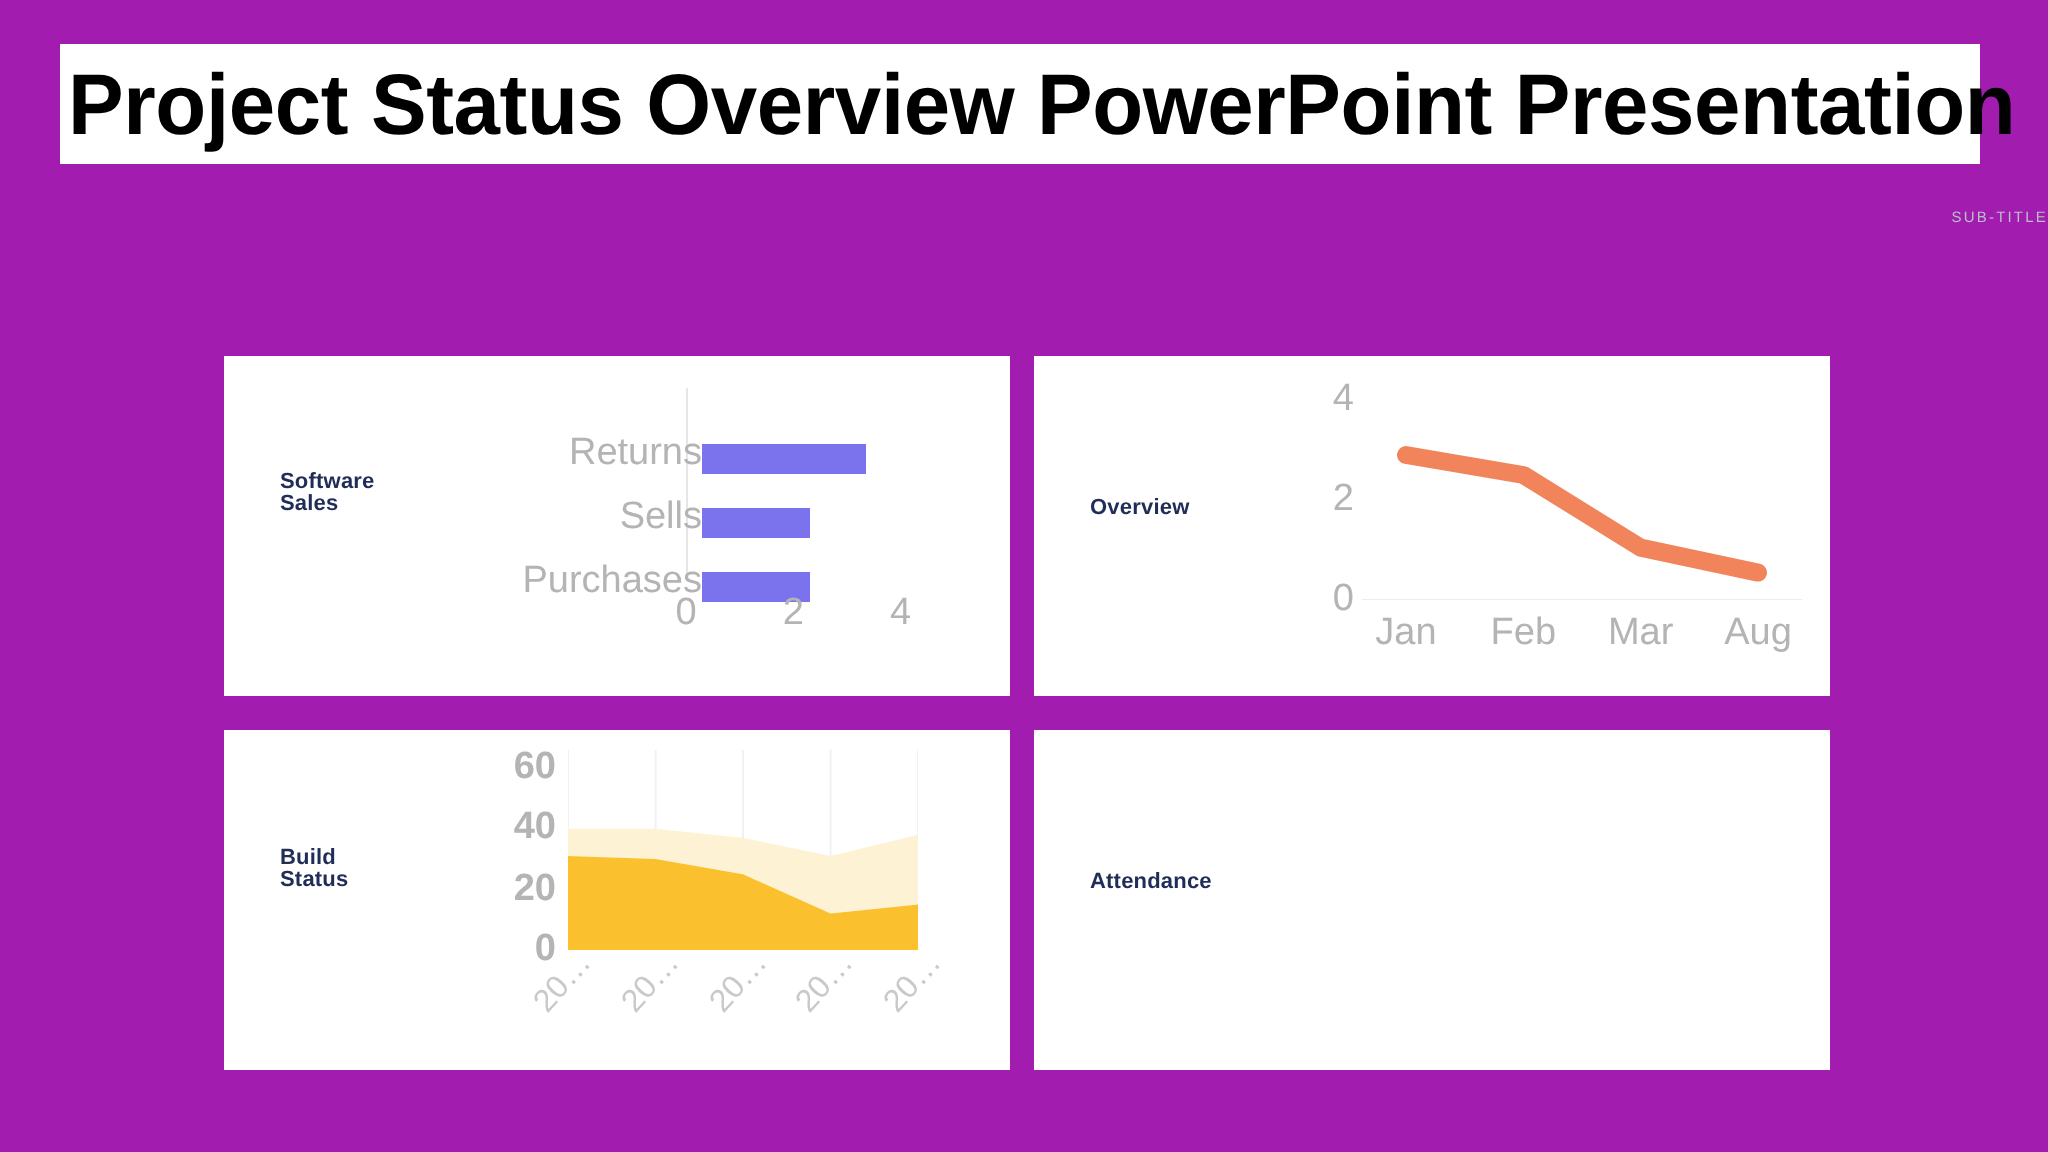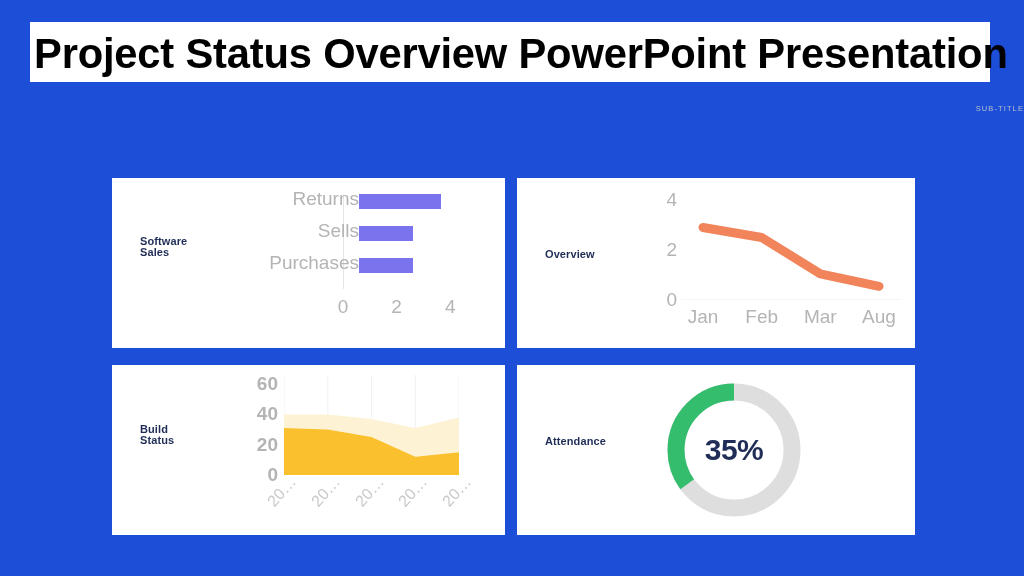--- a/index.html
+++ b/index.html
@@ -11,21 +11,21 @@
     width: 1024px;
     height: 576px;
     background: #f8fafd;
     font-family: "Liberation Sans", sans-serif;
     overflow: hidden;
     position: relative;
   }
   .slide {
     position: absolute;
     inset: 0;
-    background: #1d4ed8;
+    background: #a21caf;
   }
 
   
   .title-band {
     position: absolute;
     left: 30px;
     top: 22px;
     width: 960px;
     height: 60px;
     background: #ffffff;
@@ -81,22 +81,23 @@
   .label-c { left: 28px;  top: 59px; width: 90px; }
   .label-d { left: 28px;  top: 71px; width: 90px; }
 
   .chart-wrap { position: absolute; }
 
   
   .bar-chart { left: 120px; top: 8px; width: 265px; height: 155px; }
   .bar-row {
     position: absolute;
     height: 30px;
-    left: 16px;
+    left: 8px;
     width: 265px;
+    margin-top: 28px;
   }
   .bar-cat {
     position: absolute;
     right: 154px;
     top: 2px;
     width: 130px;
     text-align: right;
     font-size: 19px;
     color: #b4b4b4;
     font-weight: normal;
@@ -292,22 +293,15 @@
         <span class="area-xtick" id="ax4" style="left: 175px;">20…</span>
       </div>
     </div>
   </div>
 
   <div class="card card-d">
     <div class="card-label label-d">
       <div>Attendance</div>
     </div>
 
-    <div class="chart-wrap donut-chart">
-      <svg id="donut-svg" width="150" height="150" viewBox="0 0 150 150">
-        <circle id="donut-track" cx="75" cy="75" r="58" fill="none" stroke="#dededf" stroke-width="17"></circle>
-        <circle id="donut-value" cx="75" cy="75" r="58" fill="none" stroke="#35bd6e" stroke-width="17" stroke-dasharray="127.55 364.42" transform="rotate(-90 75 75) scale(1,-1) translate(0,-150)"></circle>
-      </svg>
-      <div class="donut-center-text">35%</div>
-    </div>
   </div>
 
 </div>
 
 </body></html>

